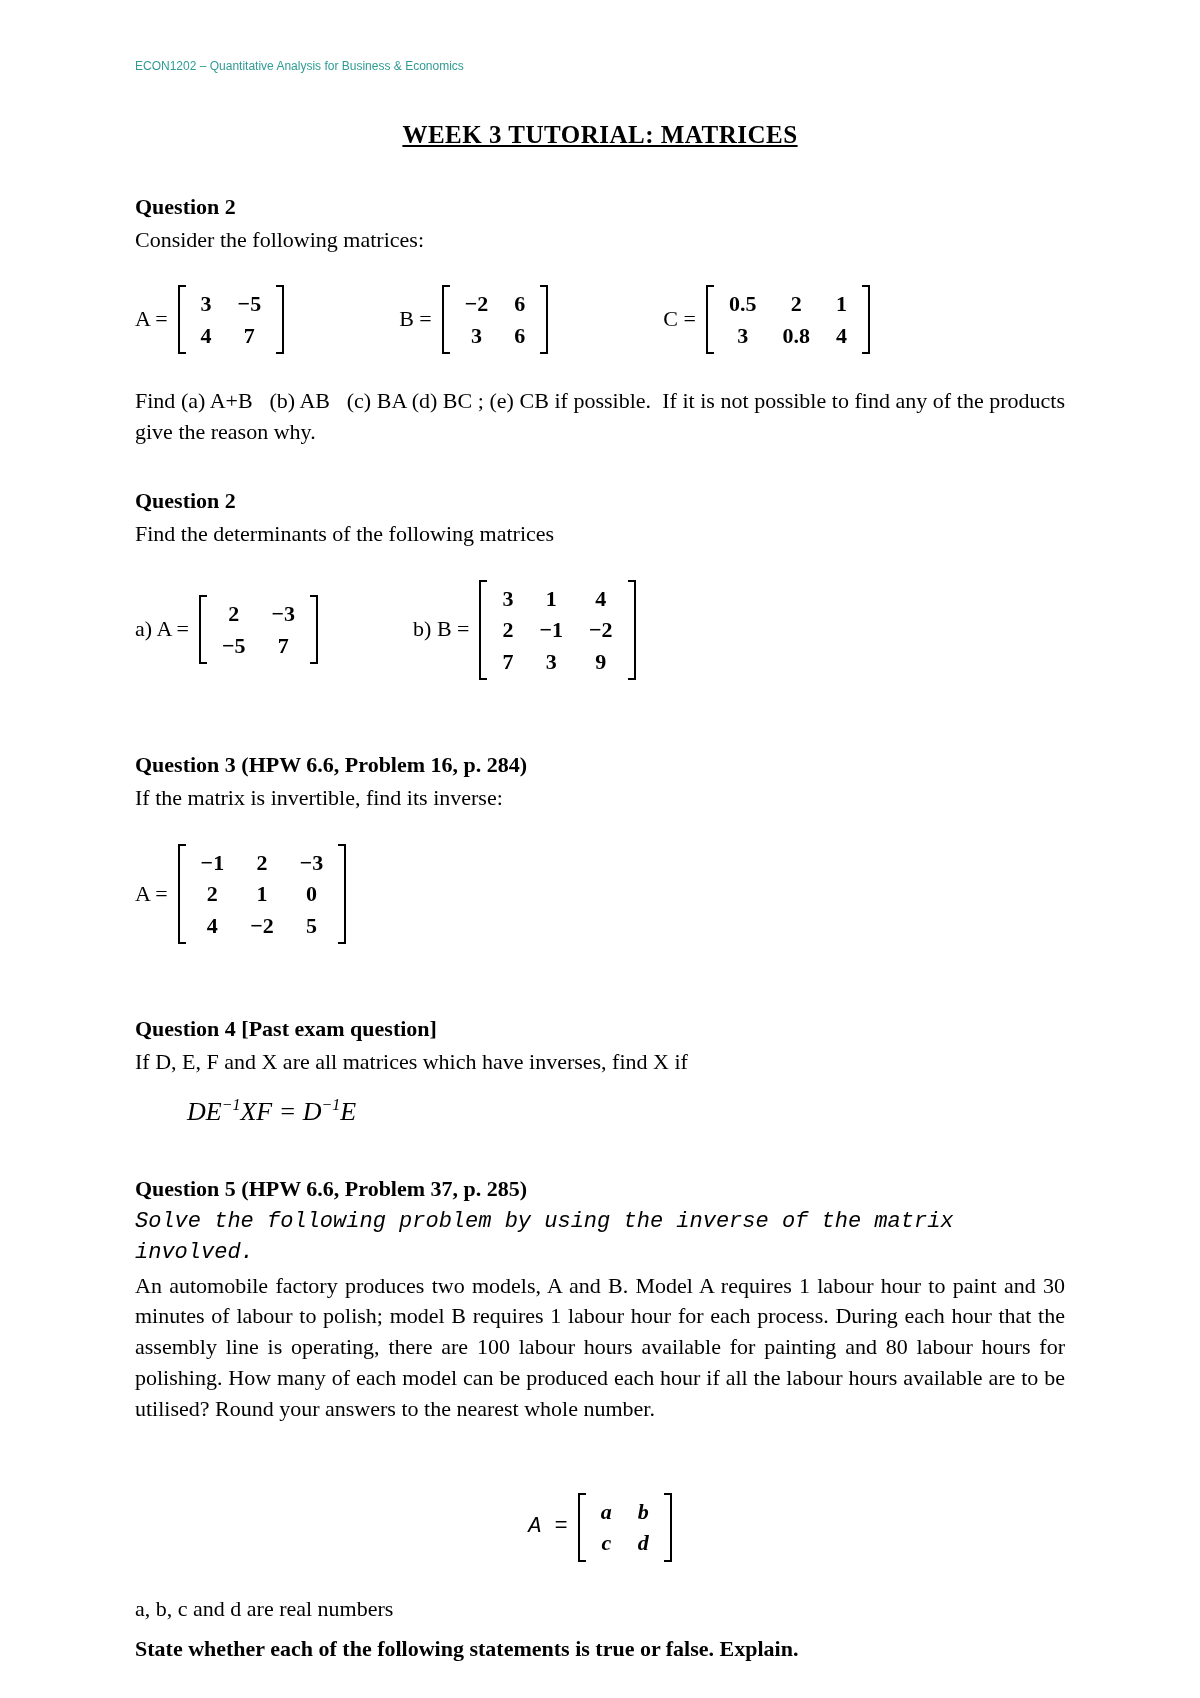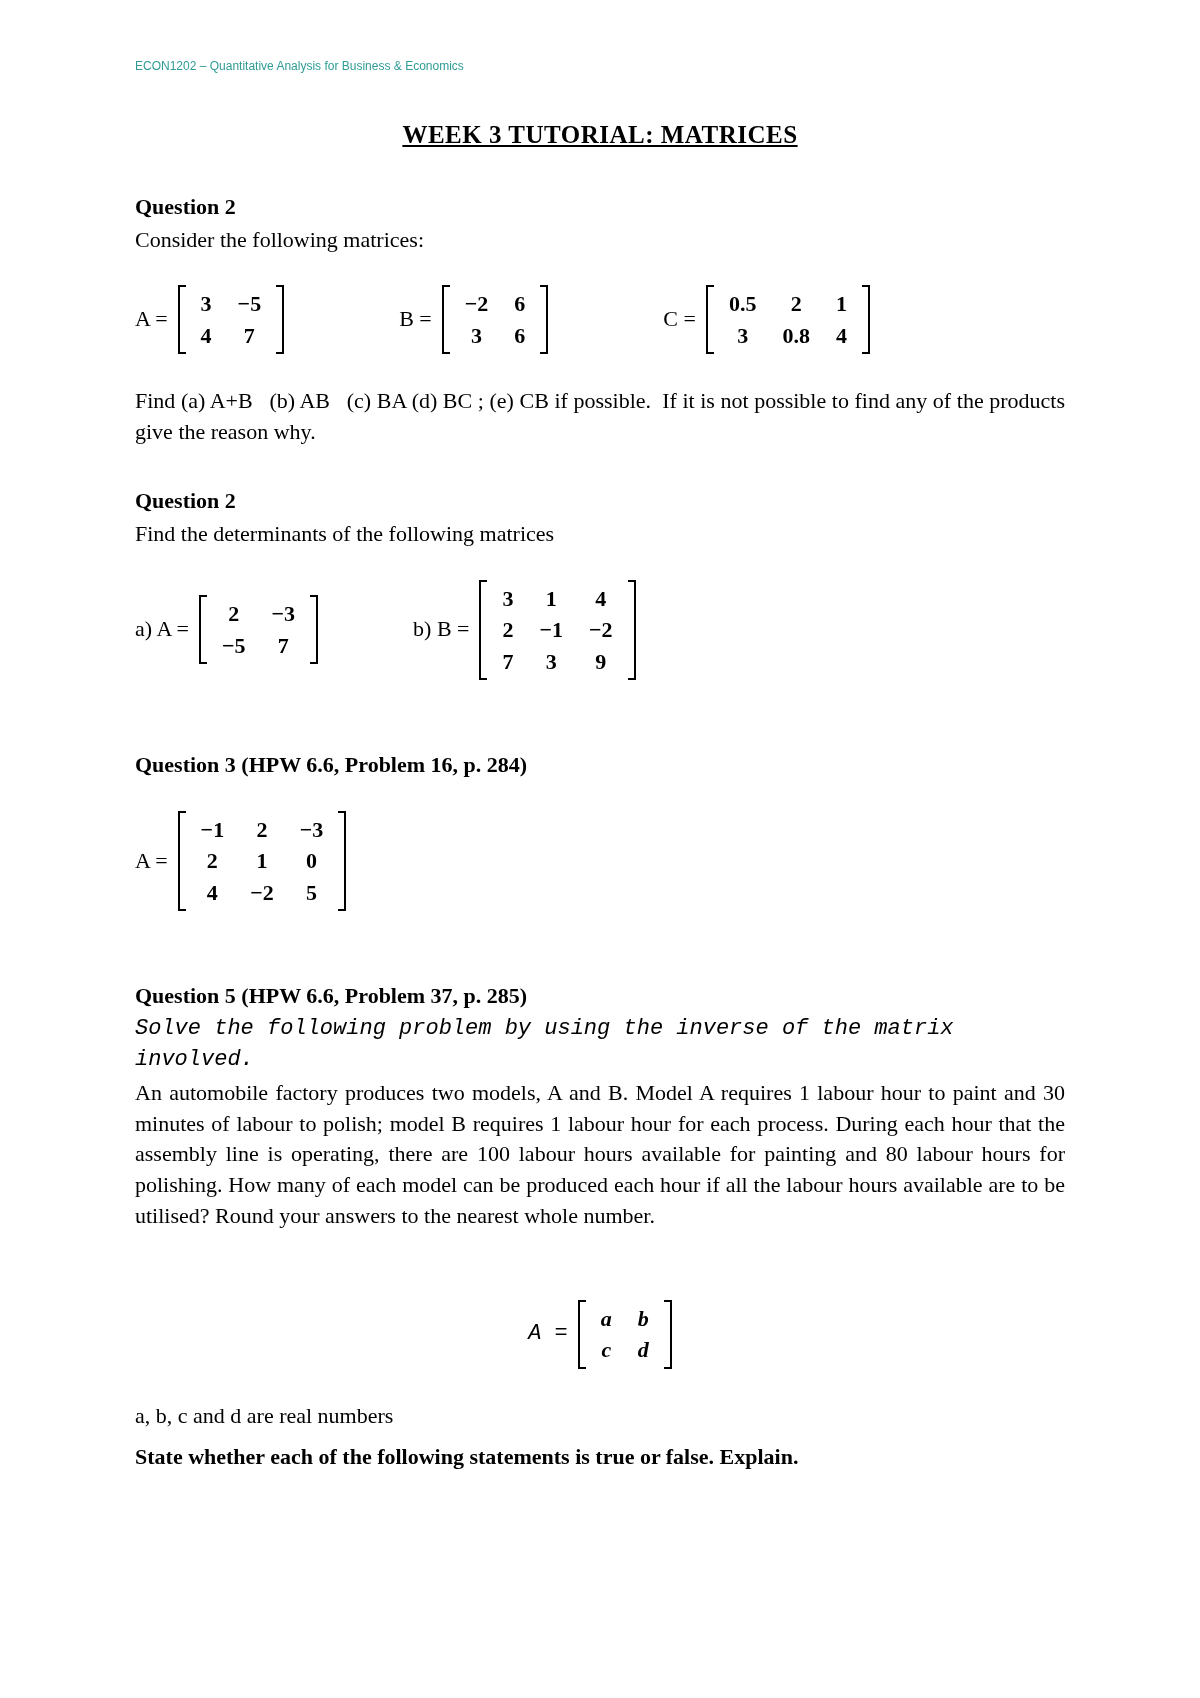--- a/index.html
+++ b/index.html
@@ -162,20 +162,21 @@
               <div class="mcell">9</div>
             </span>
           <span class="br"></span>
         </span>
       </div>
     </div>
   </div>
 
   <div class="section">
     <div class="q-heading">Question 3 (HPW 6.6, Problem 16, p. 284)</div>
+    <p>If the matrix is invertible, find its inverse:</p>
     <div class="matrix-row">
       <div class="matrix-group">
         <span class="m-label">A =</span>
         <span class="mwrap">
           <span class="bl"></span>
           <span class="mgrid" style="grid-template-columns: repeat(3, auto);">
               <div class="mcell">−1</div>
               <div class="mcell">2</div>
               <div class="mcell">−3</div>
               <div class="mcell">2</div>
@@ -184,20 +185,25 @@
               <div class="mcell">4</div>
               <div class="mcell">−2</div>
               <div class="mcell">5</div>
             </span>
           <span class="br"></span>
         </span>
       </div>
     </div>
   </div>
 
+  <div class="section">
+    <div class="q-heading">Question 4 [Past exam question]</div>
+    <p>If D, E, F and X are all matrices which have inverses, find X if</p>
+    <div class="formula"><span>DE</span><sup>−1</sup><span>XF = D</span><sup>−1</sup><span>E</span></div>
+  </div>
 
   <div class="section">
     <div class="q-heading">Question 5 (HPW 6.6, Problem 37, p. 285)</div>
     <p class="italic">Solve the following problem by using the inverse of the matrix involved.</p>
     <p class="justify q5-body">An automobile factory produces two models, A and B. Model A requires 1 labour hour to paint and 30 minutes of labour to polish; model B requires 1 labour hour for each process. During each hour that the assembly line is operating, there are 100 labour hours available for painting and 80 labour hours for polishing. How many of each model can be produced each hour if all the labour hours available are to be utilised? Round your answers to the nearest whole number.</p>
   </div>
 
   <div class="section">
     <div class="matrix-row center">
       <div class="matrix-group matrix-italic">

